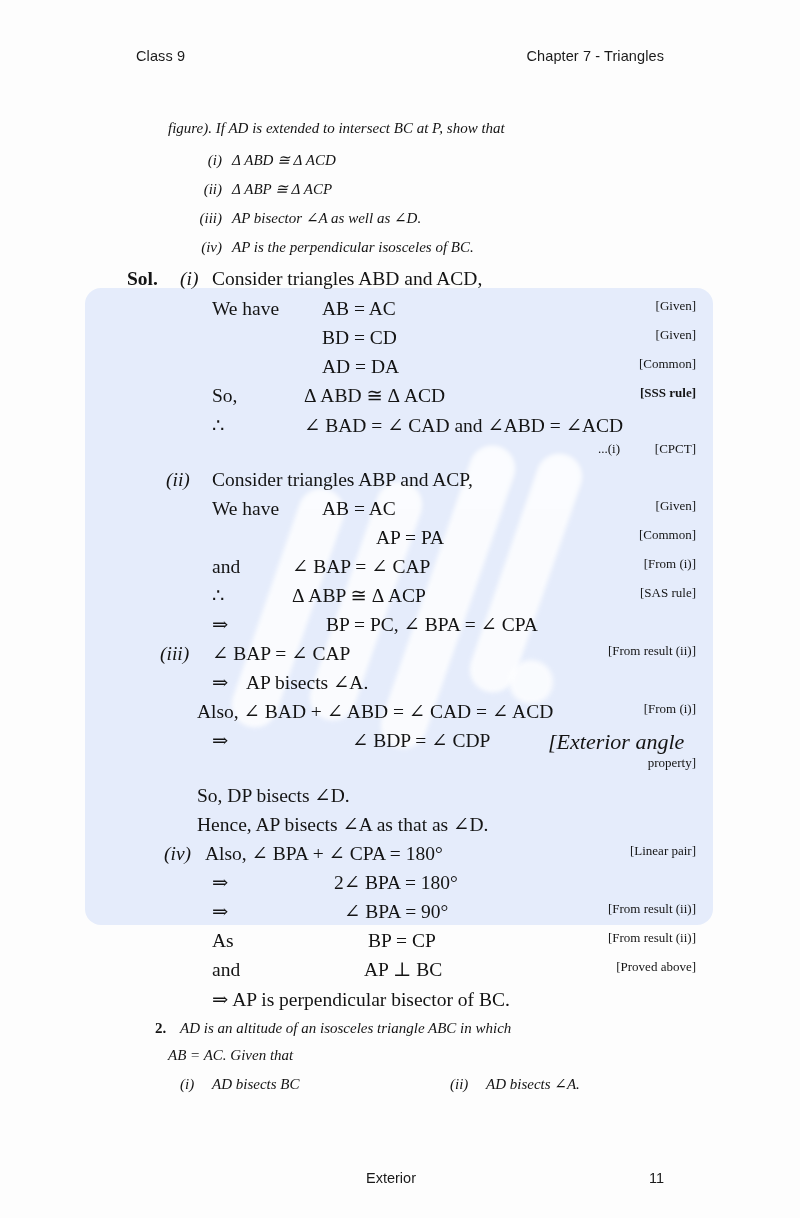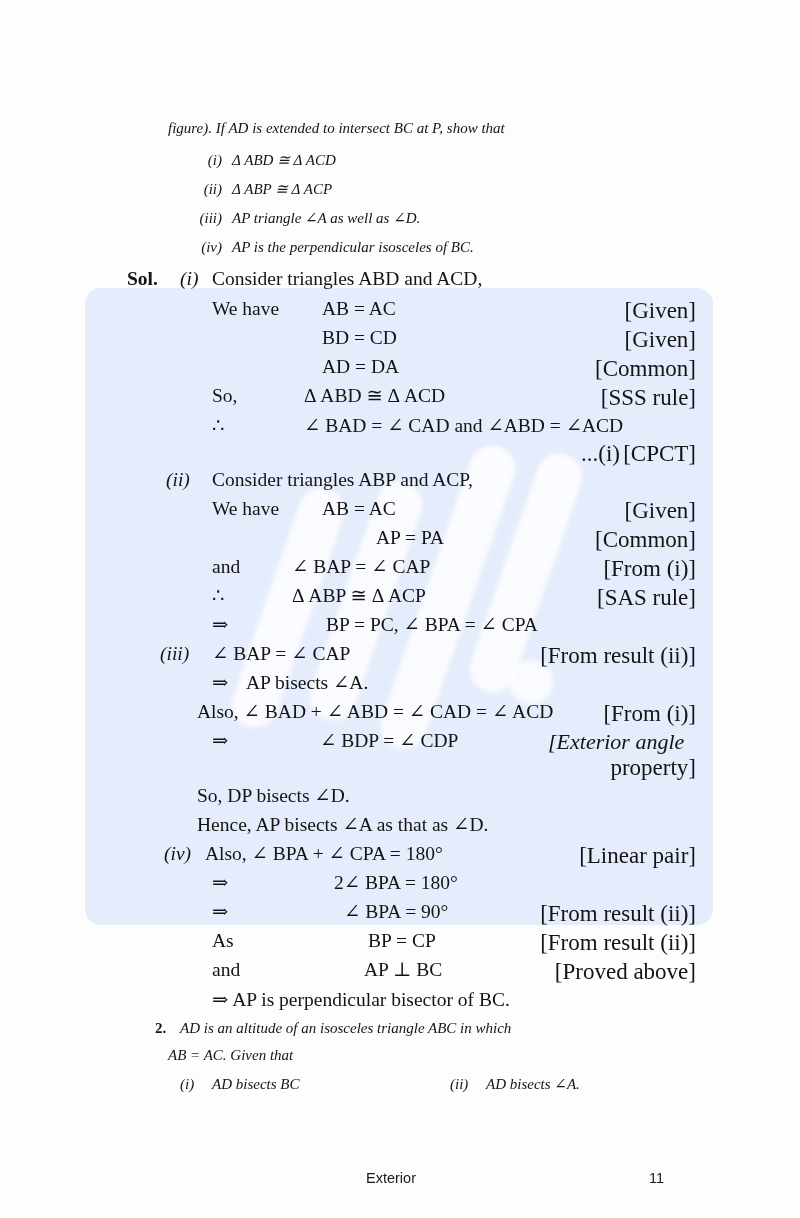--- a/index.html
+++ b/index.html
@@ -104,39 +104,43 @@
   }
   .it { font-style: italic; }
   .bd { font-weight: bold; }
 
   .q-block .ln { font-style: italic; font-size: 15px; }
 
   
   .rsn {
     position: absolute;
     white-space: nowrap;
-    font-size: 23px;
+    font-size: 13px;
     line-height: 1;
     text-align: right;
   }
   .rsn-r { right: 104px; }
 
   .rsn2 {
     position: absolute;
     white-space: nowrap;
     font-size: 22px;
     line-height: 1;
     font-style: italic;
   }
 </style>
 </head>
 <body>
 
 <div class="page">
 
+  <div class="runhead">
+    <span>Class 9</span>
+    <span>Chapter 7 - Triangles</span>
+  </div>
 
   <div class="hl-panel">
     <div class="wm wm-a"></div>
     <div class="wm wm-b"></div>
     <div class="wm wm-c"></div>
     <div class="wm wm-d"></div>
     <div class="wm-dot"></div>
   </div>
 
   <div class="content">
@@ -144,21 +148,21 @@
     <div class="q-block">
       <div class="ln it" style="left:168px; top:121px;">figure). If AD is extended to intersect BC at P, show that</div>
 
       <div class="ln it" style="left:178px; top:153px; width:44px; text-align:right;">(i)</div>
       <div class="ln it" style="left:232px; top:153px;">Δ ABD ≅ Δ ACD</div>
 
       <div class="ln it" style="left:178px; top:182px; width:44px; text-align:right;">(ii)</div>
       <div class="ln it" style="left:232px; top:182px;">Δ ABP ≅ Δ ACP</div>
 
       <div class="ln it" style="left:178px; top:211px; width:44px; text-align:right;">(iii)</div>
-      <div class="ln it" style="left:232px; top:211px;">AP triangle ∠A as well as ∠D.</div>
+      <div class="ln it" style="left:232px; top:211px;">AP bisector ∠A as well as ∠D.</div>
 
       <div class="ln it" style="left:178px; top:240px; width:44px; text-align:right;">(iv)</div>
       <div class="ln it" style="left:232px; top:240px;">AP is the perpendicular isosceles of BC.</div>
     </div>
 
     <div>
 
       <div class="ln bd" style="left:127px; top:269px;">Sol.</div>
       <div class="ln it" style="left:180px; top:269px;">(i)</div>
       <div class="ln" style="left:212px; top:269px;">Consider triangles ABD and ACD,</div>
@@ -168,21 +172,21 @@
       <div class="rsn rsn-r" style="top:299px;">[Given]</div>
 
       <div class="ln" style="left:322px; top:328px;">BD  =  CD</div>
       <div class="rsn rsn-r" style="top:328px;">[Given]</div>
 
       <div class="ln" style="left:322px; top:357px;">AD  =  DA</div>
       <div class="rsn rsn-r" style="top:357px;">[Common]</div>
 
       <div class="ln" style="left:212px; top:386px;">So,</div>
       <div class="ln" style="left:304px; top:386px;">Δ ABD  ≅  Δ ACD</div>
-      <div class="rsn rsn-r" style="top:386px;">[SSS rule]</div>
+      <div class="rsn rsn-r" style="top:386px;font-weight:bold;">[SSS rule]</div>
 
       <div class="ln" style="left:212px; top:416px;">∴</div>
       <div class="ln" style="left:304px; top:416px;">∠ BAD  =  ∠ CAD and ∠ABD  =  ∠ACD</div>
 
       <div class="rsn" style="right:180px; top:442px;">...(i)</div>
       <div class="rsn rsn-r" style="top:442px;">[CPCT]</div>
 
       <div class="ln it" style="left:166px; top:470px;">(ii)</div>
       <div class="ln" style="left:212px; top:470px;">Consider triangles ABP and ACP,</div>
 
@@ -208,21 +212,21 @@
       <div class="ln" style="left:212px; top:644px;">∠ BAP  =  ∠ CAP</div>
       <div class="rsn" style="right:104px; top:644px;">[From  result (ii)]</div>
 
       <div class="ln" style="left:212px; top:673px;">⇒</div>
       <div class="ln" style="left:246px; top:673px;">AP bisects ∠A.</div>
 
       <div class="ln" style="left:197px; top:702px;">Also, ∠ BAD + ∠ ABD  =  ∠ CAD  =  ∠ ACD</div>
       <div class="rsn" style="right:104px; top:702px;">[From (i)]</div>
 
       <div class="ln" style="left:212px; top:731px;">⇒</div>
-      <div class="ln" style="left:320px; top:731px;text-align:center;">∠ BDP  =  ∠ CDP</div>
+      <div class="ln" style="left:352px; top:731px;text-align:center;">∠ BDP  =  ∠ CDP</div>
       <div class="rsn2" style="left:548px; top:731px;">[Exterior angle</div>
       <div class="rsn rsn-r" style="top:756px;">property]</div>
 
       <div class="ln" style="left:197px; top:786px;">So, DP bisects ∠D.</div>
       <div class="ln" style="left:197px; top:815px;">Hence, AP bisects ∠A as  that  as ∠D.</div>
 
       <div class="ln it" style="left:164px; top:844px;">(iv)</div>
       <div class="ln" style="left:205px; top:844px;">Also, ∠ BPA + ∠ CPA  =  180°</div>
       <div class="rsn rsn-r" style="top:844px;">[Linear pair]</div>
 

